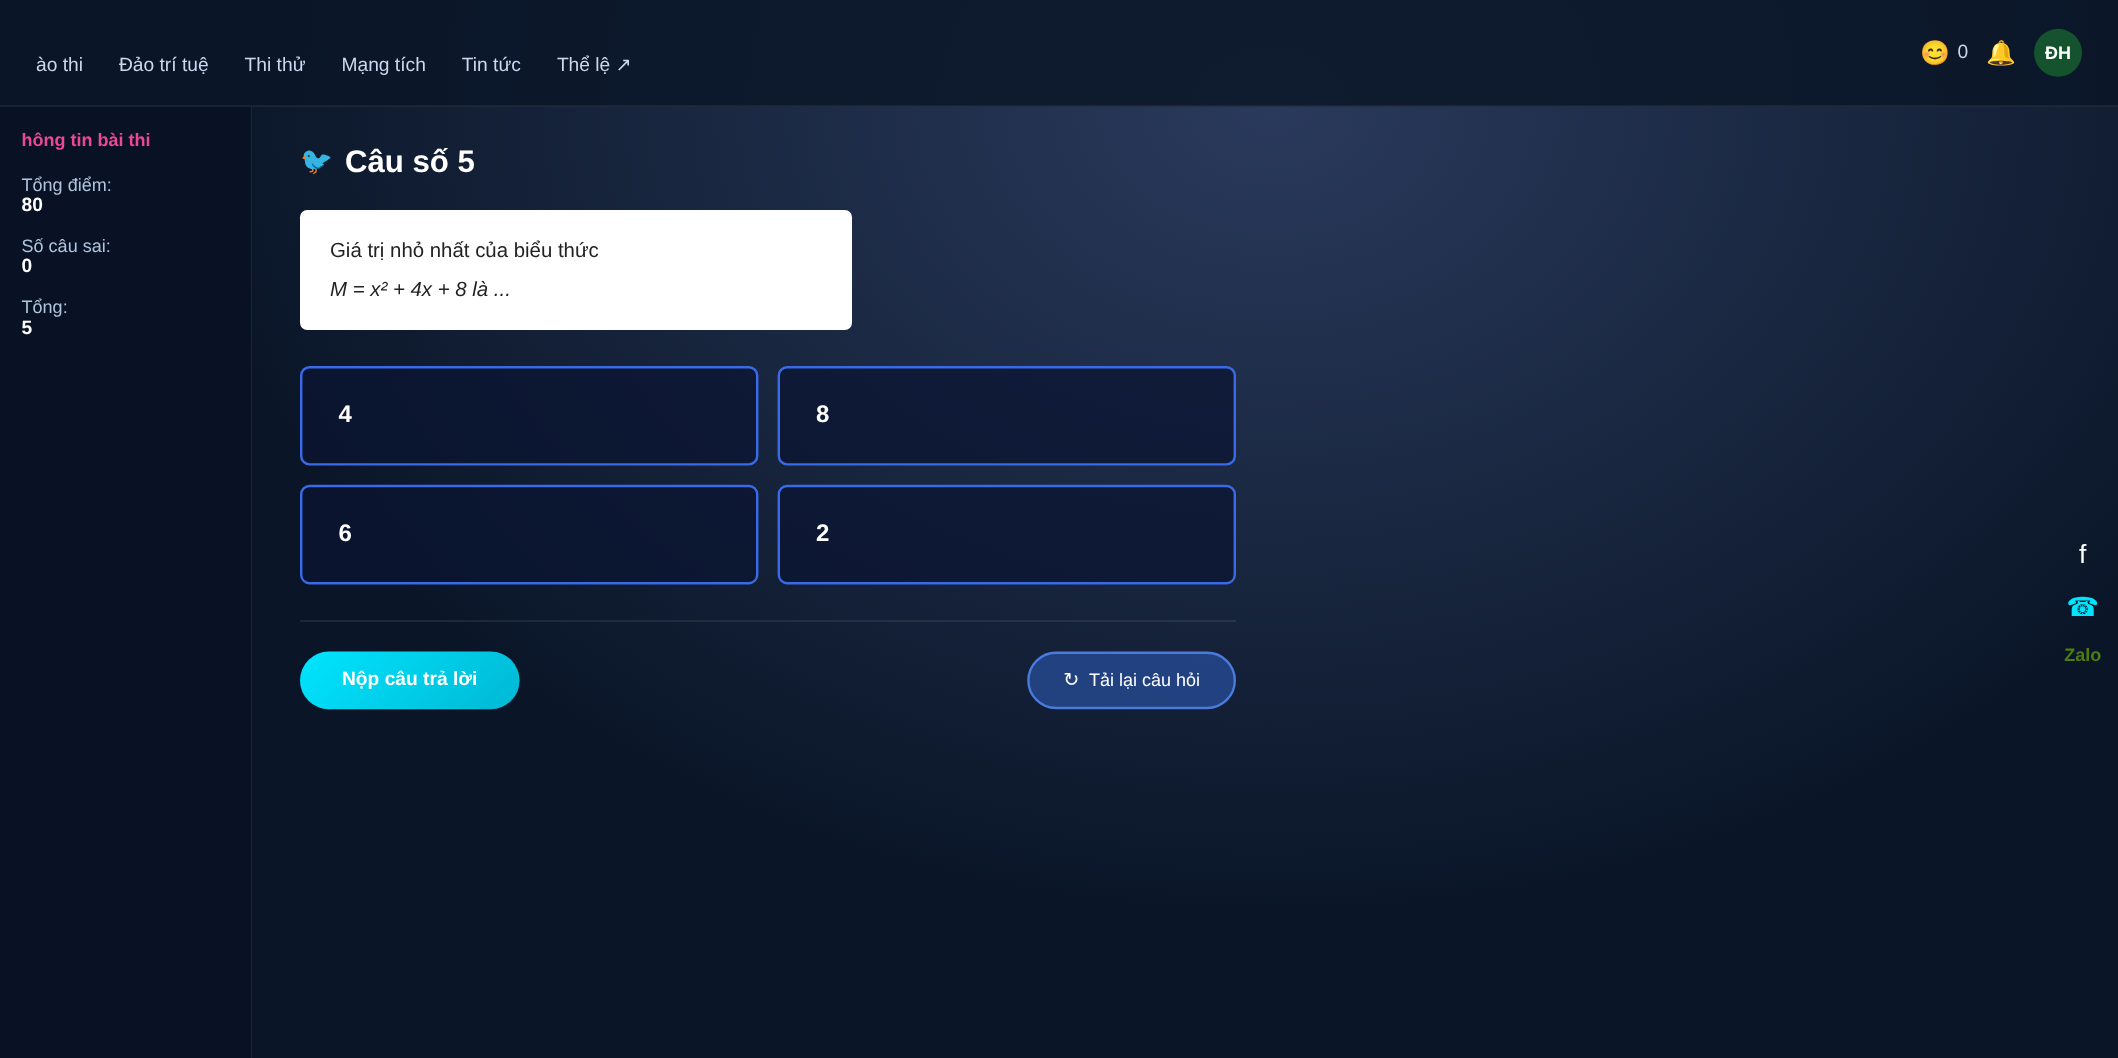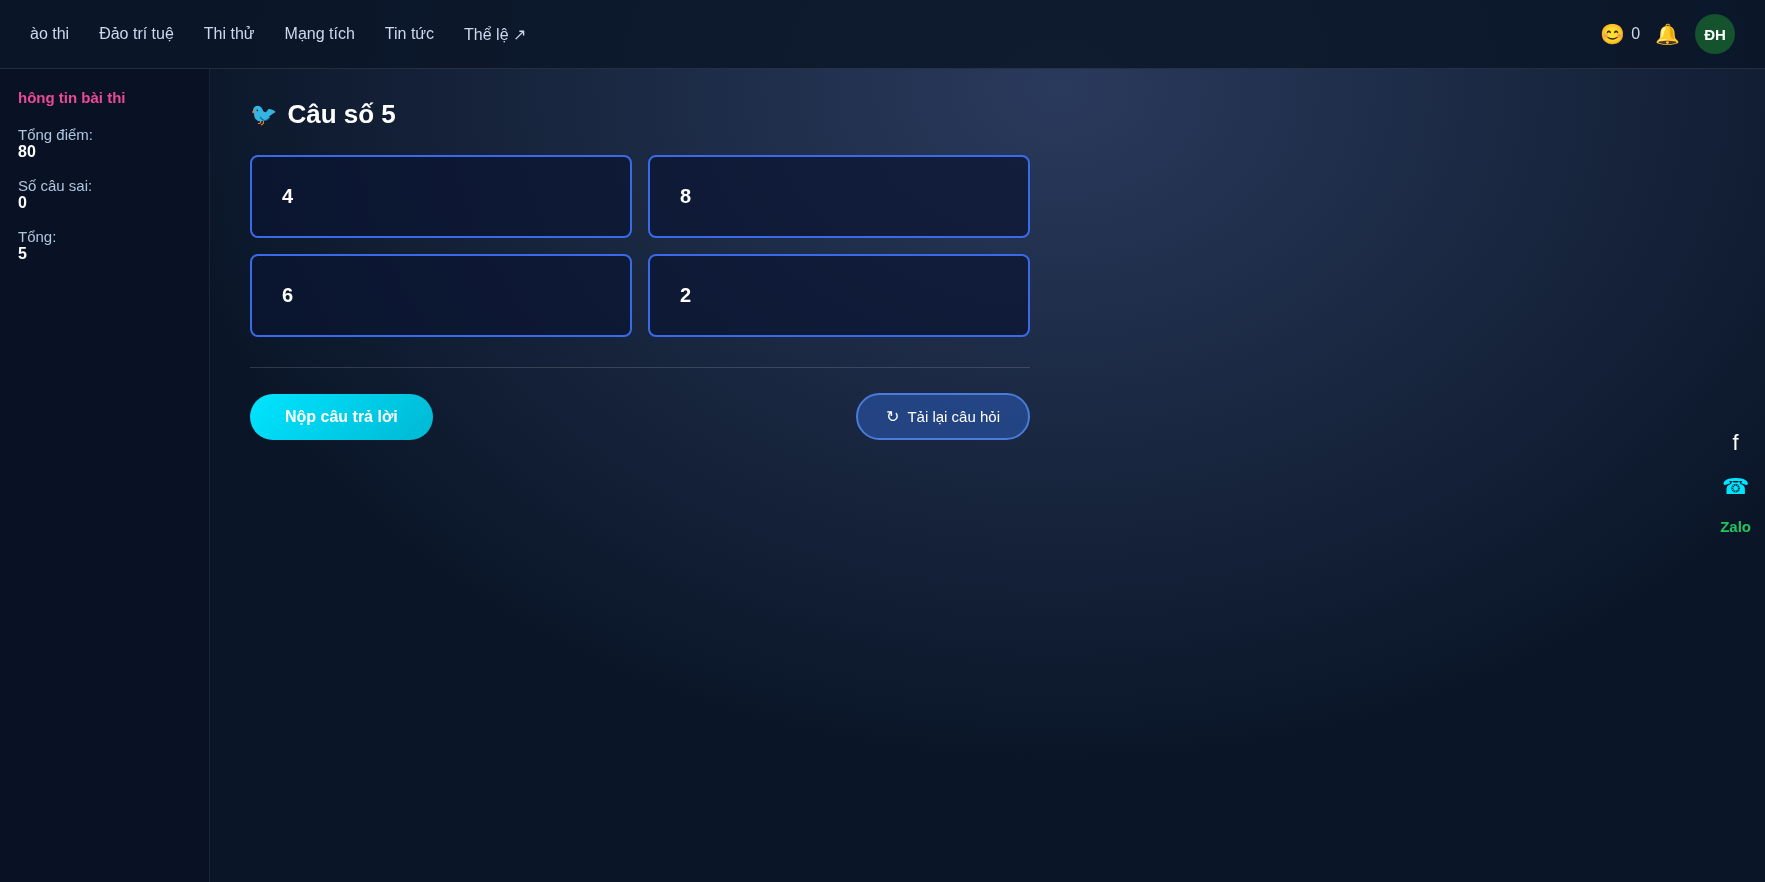--- a/index.html
+++ b/index.html
@@ -19,22 +19,22 @@
       top: 0; left: 0; right: 0; bottom: 0;
       background: radial-gradient(ellipse at 60% 10%, #2a3a5c 0%, #0a1628 60%);
       z-index: 0;
     }
 
     
     .navbar {
       position: relative;
       z-index: 10;
       display: flex;
-      align-items: center;
-      padding: 14px 30px;
+      align-items: flex-end;
+      padding: 24px 30px;
       background: rgba(10, 22, 40, 0.85);
       border-bottom: 1px solid rgba(255,255,255,0.1);
       gap: 30px;
     }
 
     .nav-item {
       color: #cdd8f0;
       font-size: 16px;
       cursor: pointer;
       white-space: nowrap;
@@ -182,21 +182,20 @@
     .divider {
       border: none;
       border-top: 1px solid rgba(255,255,255,0.15);
       max-width: 780px;
       margin-bottom: 25px;
     }
 
     
     .action-row {
       display: flex;
-      align-items: center;
       max-width: 780px;
       gap: 20px;
     }
 
     .btn-submit {
       background: linear-gradient(135deg, #00e5ff, #00b8d4);
       border: none;
       border-radius: 30px;
       color: #fff;
       font-size: 16px;
@@ -239,21 +238,21 @@
     }
 
     .social-icon {
       color: #fff;
       font-size: 20px;
       cursor: pointer;
     }
 
     .social-icon.fb { color: #fff; font-size: 22px; }
     .social-icon.phone { color: #00e5ff; font-size: 22px; }
-    .social-icon.zalo { color: #22c55e; font-size: 15px; font-weight: bold; }
+    .social-icon.zalo { color: #4d7c0f; font-size: 15px; font-weight: bold; }
 
   </style>
 </head>
 <body>
 
 <div class="bg-overlay"></div>
 
 <nav class="navbar">
   <span class="nav-item">ào thi</span>
   <span class="nav-item">Đảo trí tuệ</span>
@@ -293,20 +292,24 @@
     </div>
   </aside>
 
   <main class="content-area">
 
     <div class="question-title">
       <span class="bird-icon">🐦</span>
       <span>Câu số 5</span>
     </div>
 
+    <div class="question-box">
+      <div>Giá trị nhỏ nhất của biểu thức</div>
+      <div class="math-line">M = x² + 4x + 8 là ...</div>
+    </div>
 
     <div class="answers-grid">
       <button class="answer-btn">4</button>
       <button class="answer-btn">8</button>
       <button class="answer-btn">6</button>
       <button class="answer-btn">2</button>
     </div>
 
     <hr class="divider">
 

